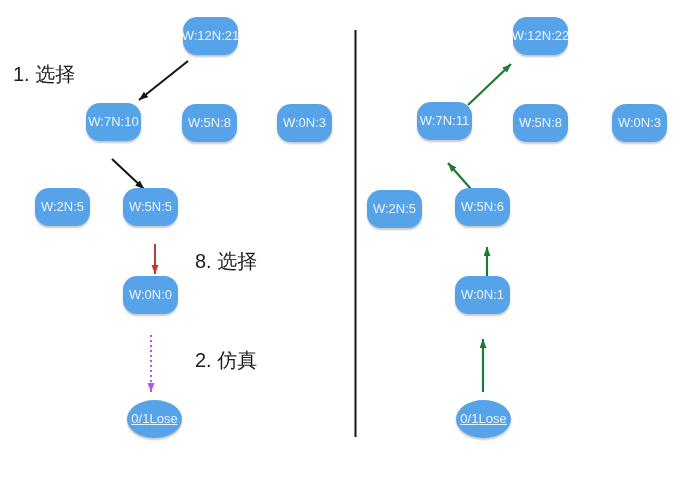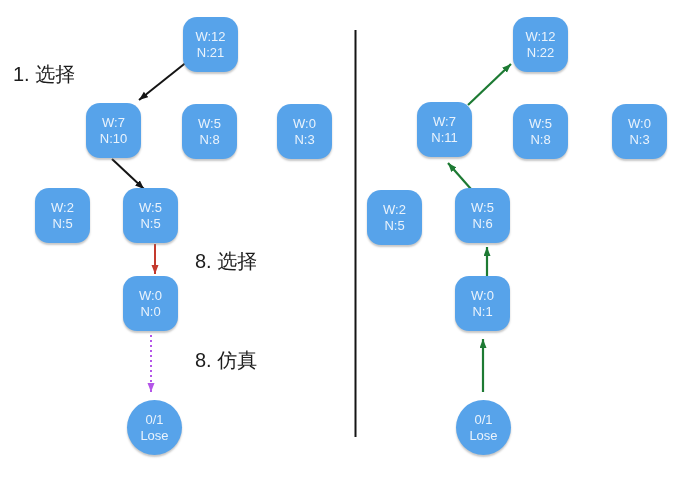--- a/index.html
+++ b/index.html
@@ -23,27 +23,27 @@
   .ln-black{stroke:var(--arrow-black);stroke-width:2;fill:none;}
   .ln-red{stroke:var(--arrow-red);stroke-width:2;fill:none;}
   .ln-purple{stroke:var(--arrow-purple);stroke-width:2;fill:none;stroke-dasharray:2 3;}
   .ln-green{stroke:var(--arrow-green);stroke-width:2.2;fill:none;}
   .divider-line{stroke:var(--divider);stroke-width:2;fill:none;}
   .mk-black{fill:var(--arrow-black);}
   .mk-red{fill:var(--arrow-red);}
   .mk-purple{fill:var(--arrow-purple);}
   .mk-green{fill:var(--arrow-green);}
   .node{
-    position:absolute;width:55px;height:55px;border-radius:14px;
+    position:absolute;width:55px;height:38px;border-radius:14px;
     background:var(--node-blue);
     box-shadow:0 2px 2px rgba(130,130,130,0.45);
-    display:flex;flex-direction:column;align-items:center;justify-content:center;
+    display:flex;flex-direction:row;align-items:center;justify-content:center;
     color:var(--node-text);font-size:13px;line-height:16px;text-align:center;
   }
-  .node.circle{border-radius:50%;}
+  .node.circle{border-radius:50%;text-decoration:underline;}
   .step-label{
     position:absolute;color:var(--label-text);font-size:20px;line-height:28px;
     white-space:nowrap;
   }
 </style>
 </head>
 <body>
 
 <div class="stage">
 
@@ -71,21 +71,21 @@
     <line x1="151" y1="335" x2="151" y2="392" class="ln-purple" marker-end="url(#mPurple)"></line>
 
     <line x1="468" y1="105" x2="511" y2="64" class="ln-green" marker-end="url(#mGreen)"></line>
     <line x1="478" y1="197" x2="448" y2="163" class="ln-green" marker-end="url(#mGreen)"></line>
     <line x1="487" y1="277" x2="487" y2="247" class="ln-green" marker-end="url(#mGreen)"></line>
     <line x1="483" y1="392" x2="483" y2="339" class="ln-green" marker-end="url(#mGreen)"></line>
   </svg>
 
   <div class="step-label" style="left:13px;top:60px">1. 选择</div>
   <div class="step-label" style="left:195px;top:247px">8. 选择</div>
-  <div class="step-label" style="left:195px;top:346px">8. 仿真</div>
+  <div class="step-label" style="left:195px;top:346px">2. 仿真</div>
 
 
   <div class="node" style="left:183px;top:17px">
     <span>W:12</span>
     <span>N:21</span>
   </div>
   <div class="node" style="left:86px;top:103px">
     <span>W:7</span>
     <span>N:10</span>
   </div>

